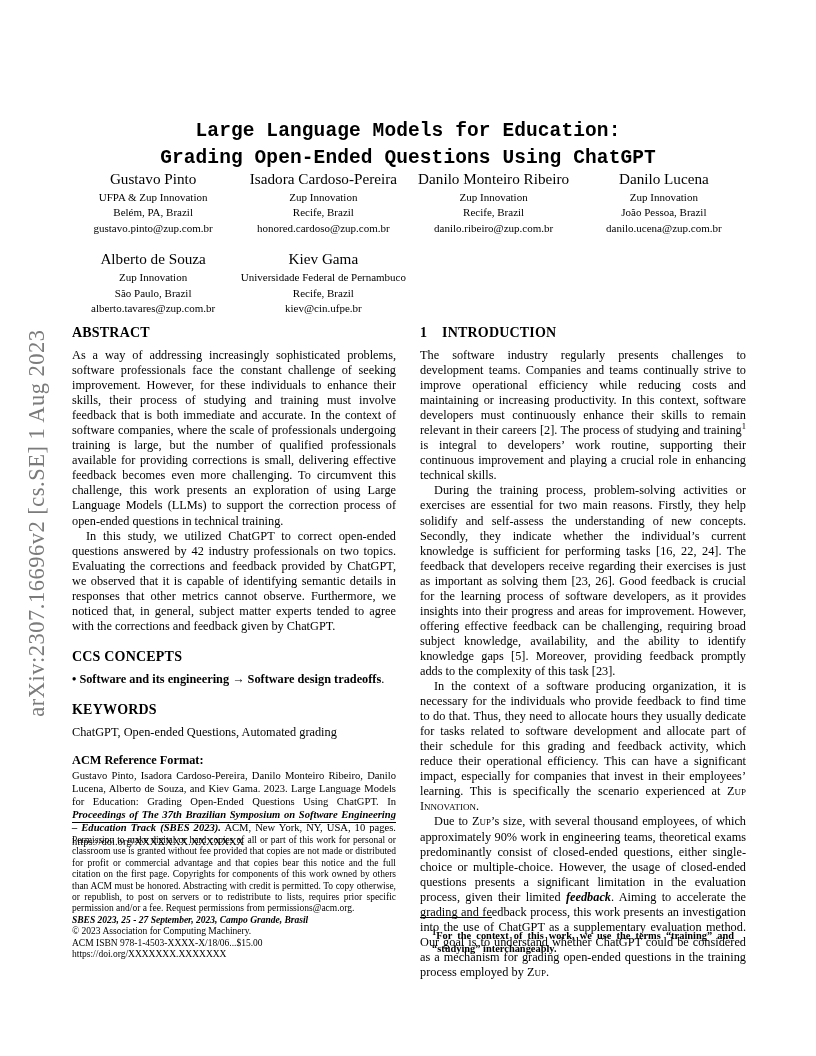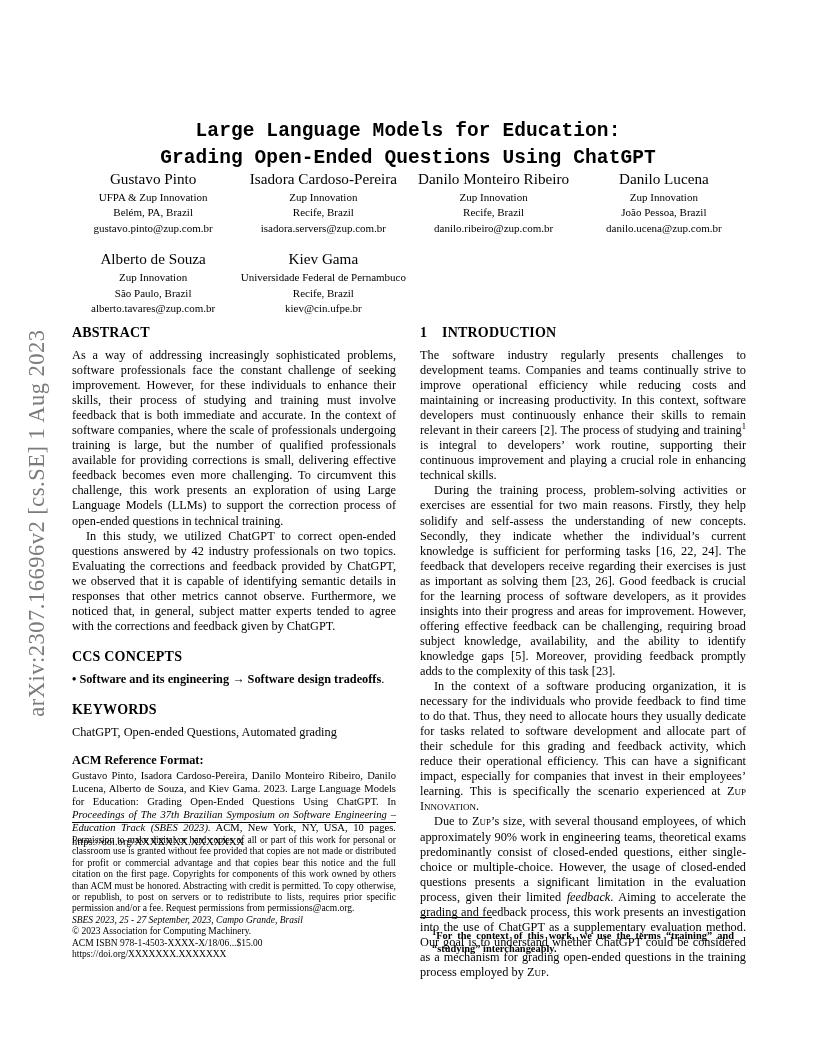--- a/index.html
+++ b/index.html
@@ -34,21 +34,21 @@
   .col-right{left:420px;width:326px;}
   .col p{margin:0;text-align:justify;font-size:12.3px;line-height:15.05px;}
   .indent{text-indent:14px;}
   h2.sec{
     font-size:14px;font-weight:bold;margin:15px 0 7px 0;letter-spacing:.2px;
     font-family:"Liberation Serif",serif;
   }
   h2.first{margin-top:3px;}
   .secnum{display:inline-block;min-width:22px;}
   .b{font-weight:bold;}
-  .it{font-style:italic;}
+  .it{font-style:italic;font-weight:bold;}
   .sc{font-variant:small-caps;}
   sup{font-size:8.5px;line-height:0;}
   
   .ref-heading{font-size:10.6px;font-weight:bold;margin:13px 0 1px 0 !important;text-align:left !important;}
   .ref-text{font-size:10.6px !important;line-height:13.1px !important;}
   
   .permission-block{
     position:absolute;left:72px;top:822px;width:324px;
     border-top:1px solid #000;padding-top:12px;
   }
@@ -74,21 +74,21 @@
     <div class="author">
       <div class="author-name">Gustavo Pinto</div>
       <div class="author-line">UFPA &amp; Zup Innovation</div>
       <div class="author-line">Belém, PA, Brazil</div>
       <div class="author-line">gustavo.pinto@zup.com.br</div>
     </div>
     <div class="author">
       <div class="author-name">Isadora Cardoso-Pereira</div>
       <div class="author-line">Zup Innovation</div>
       <div class="author-line">Recife, Brazil</div>
-      <div class="author-line">isadora.servers@zup.com.br</div>
+      <div class="author-line">honored.cardoso@zup.com.br</div>
     </div>
     <div class="author">
       <div class="author-name">Danilo Monteiro Ribeiro</div>
       <div class="author-line">Zup Innovation</div>
       <div class="author-line">Recife, Brazil</div>
       <div class="author-line">danilo.ribeiro@zup.com.br</div>
     </div>
     <div class="author">
       <div class="author-name">Danilo Lucena</div>
       <div class="author-line">Zup Innovation</div>

